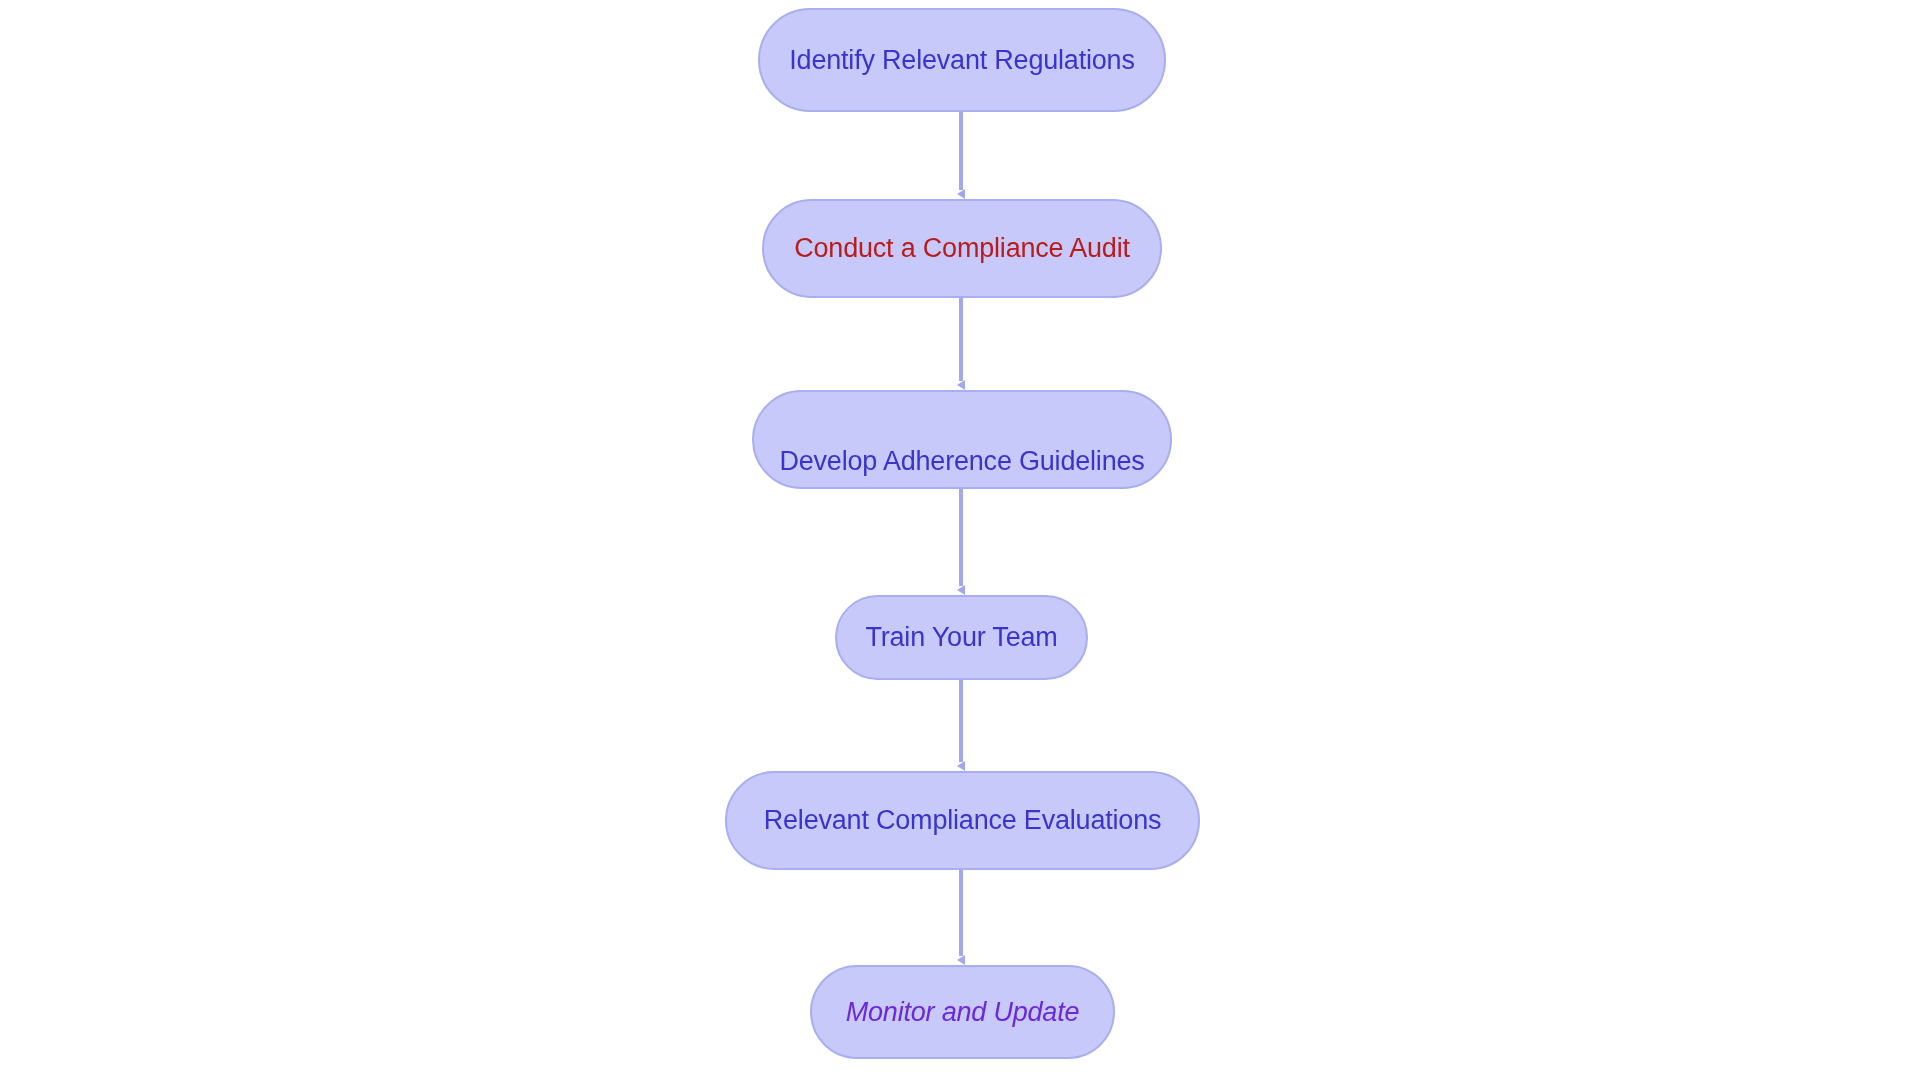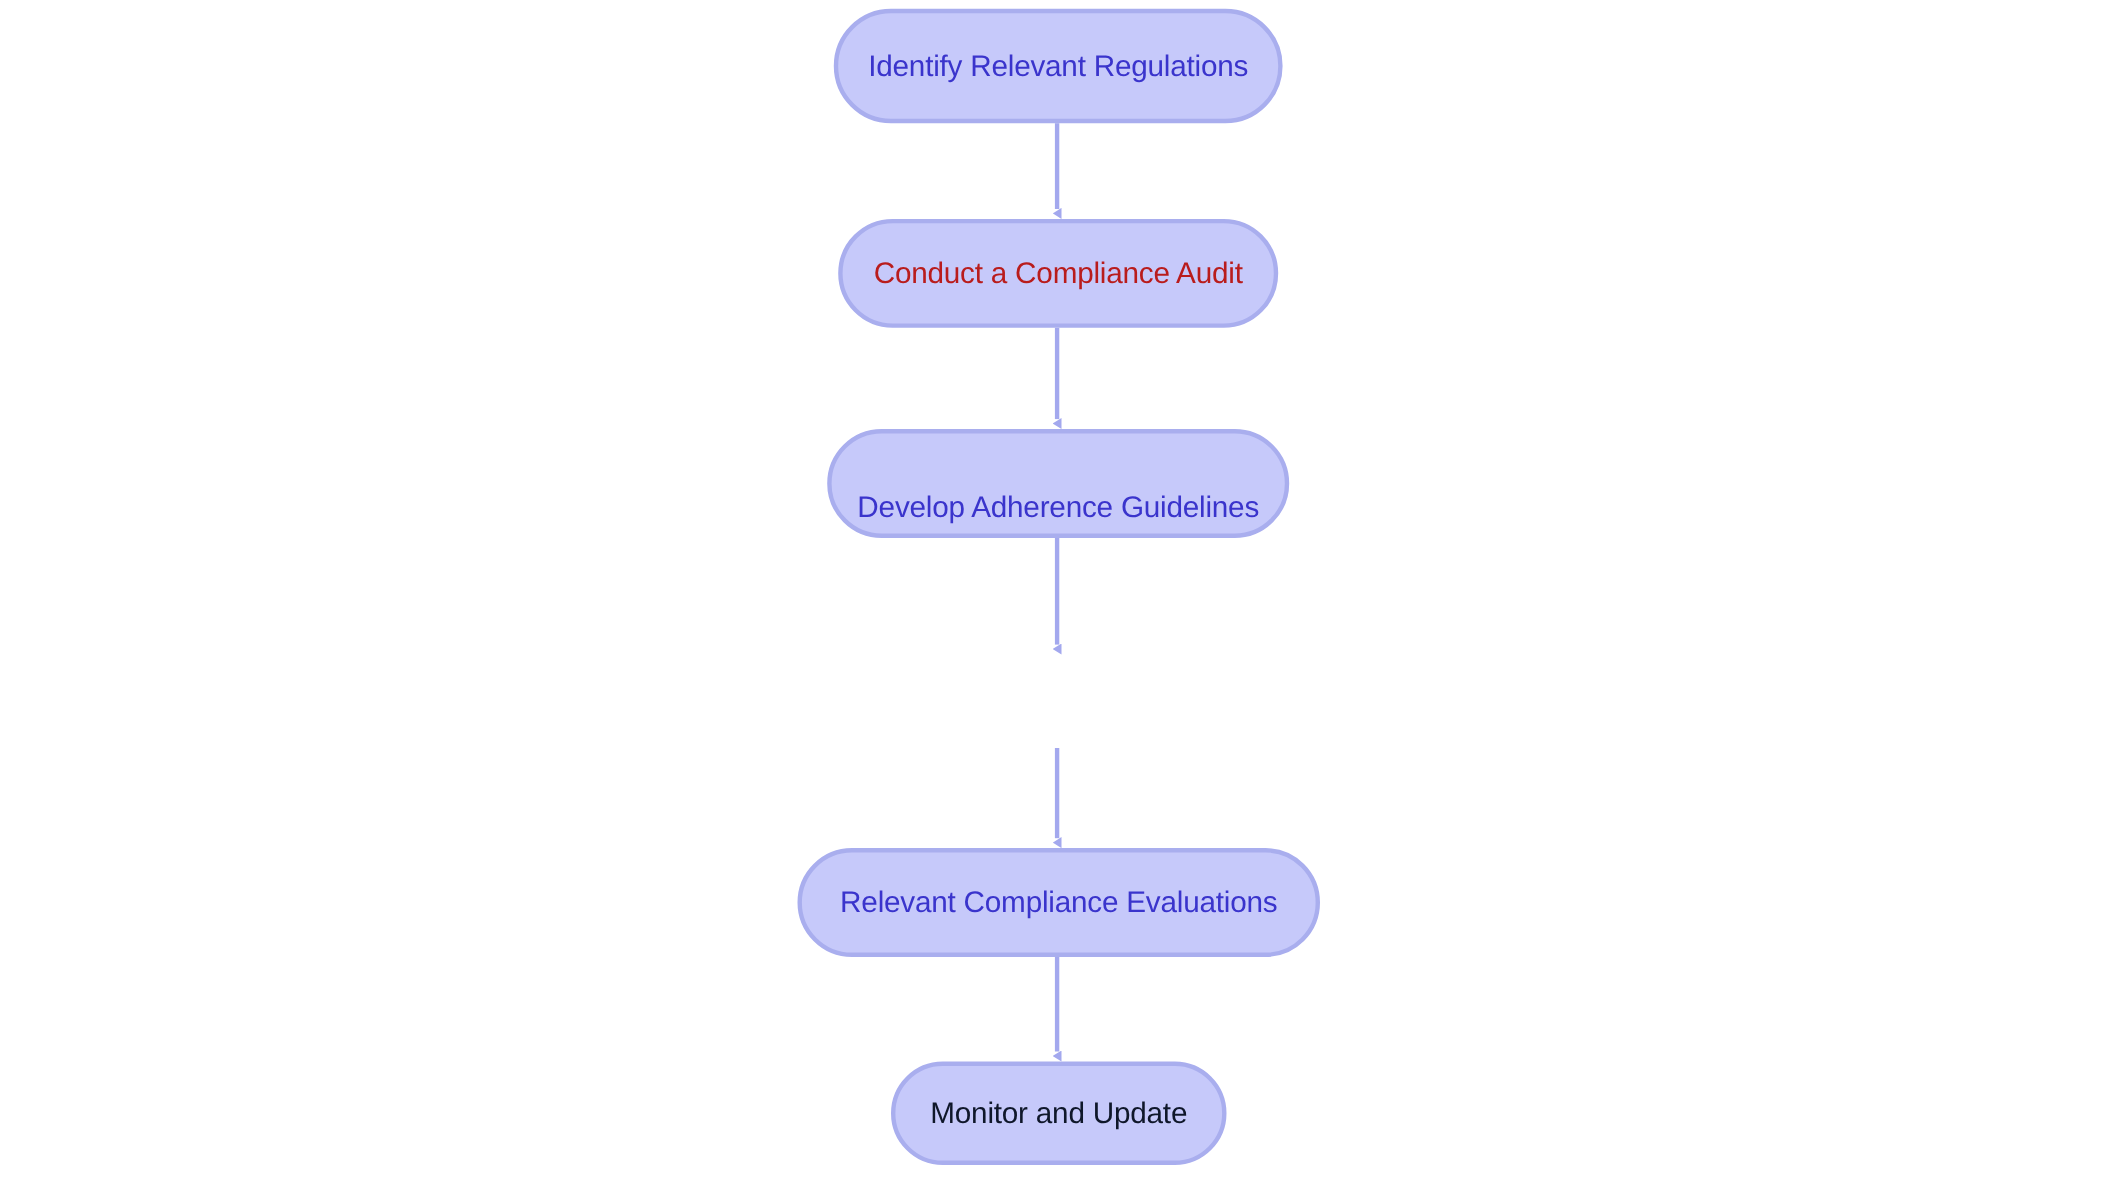--- a/index.html
+++ b/index.html
@@ -24,21 +24,21 @@
     position: absolute;
     top: 0;
     left: 0;
     width: 1920px;
     height: 1083px;
   }
   .node {
     position: absolute;
     box-sizing: border-box;
     background: #c6c9fa;
-    border: 4px solid #c2410c;
+    border: 2px solid #c2410c;
     border-radius: 999px;
     display: flex;
     align-items: center;
     justify-content: center;
     text-align: center;
   }
   .node-label {
     color: #3a34cc;
     font-family: "Liberation Sans", sans-serif;
     font-size: 27px;
@@ -73,22 +73,25 @@
   </div>
 
   <div class="node" style="left: 762px; top: 199px; width: 400px; height: 99px; background: rgb(198, 201, 250); border-color: rgb(169, 174, 238);">
     <span class="node-label" style="color: #b91c1c;">Conduct a Compliance Audit</span>
   </div>
 
   <div class="node" style="left: 752px; top: 390px; width: 420px; height: 99px; background: rgb(198, 201, 250); border-color: rgb(169, 174, 238);">
     <span class="node-label" style="color: rgb(58, 52, 204); margin-top: 43px;">Develop Adherence Guidelines</span>
   </div>
 
+  <div class="node" style="left: 835px; top: 595px; width: 253px; height: 85px; background: rgb(198, 201, 250); border-color: rgb(169, 174, 238);">
+    <span class="node-label" style="color: rgb(58, 52, 204);">Train Your Team</span>
+  </div>
 
   <div class="node" style="left: 725px; top: 771px; width: 475px; height: 99px; background: rgb(198, 201, 250); border-color: rgb(169, 174, 238);">
     <span class="node-label" style="color: rgb(58, 52, 204);">Relevant Compliance Evaluations</span>
   </div>
 
   <div class="node" style="left: 810px; top: 965px; width: 305px; height: 94px; background: rgb(198, 201, 250); border-color: rgb(169, 174, 238);">
-    <span class="node-label" style="color: #0f172a;">Monitor and Update</span>
+    <span class="node-label" style="color: #6d28d9; font-style: italic;">Monitor and Update</span>
   </div>
 
 </div>
 
 </body></html>

